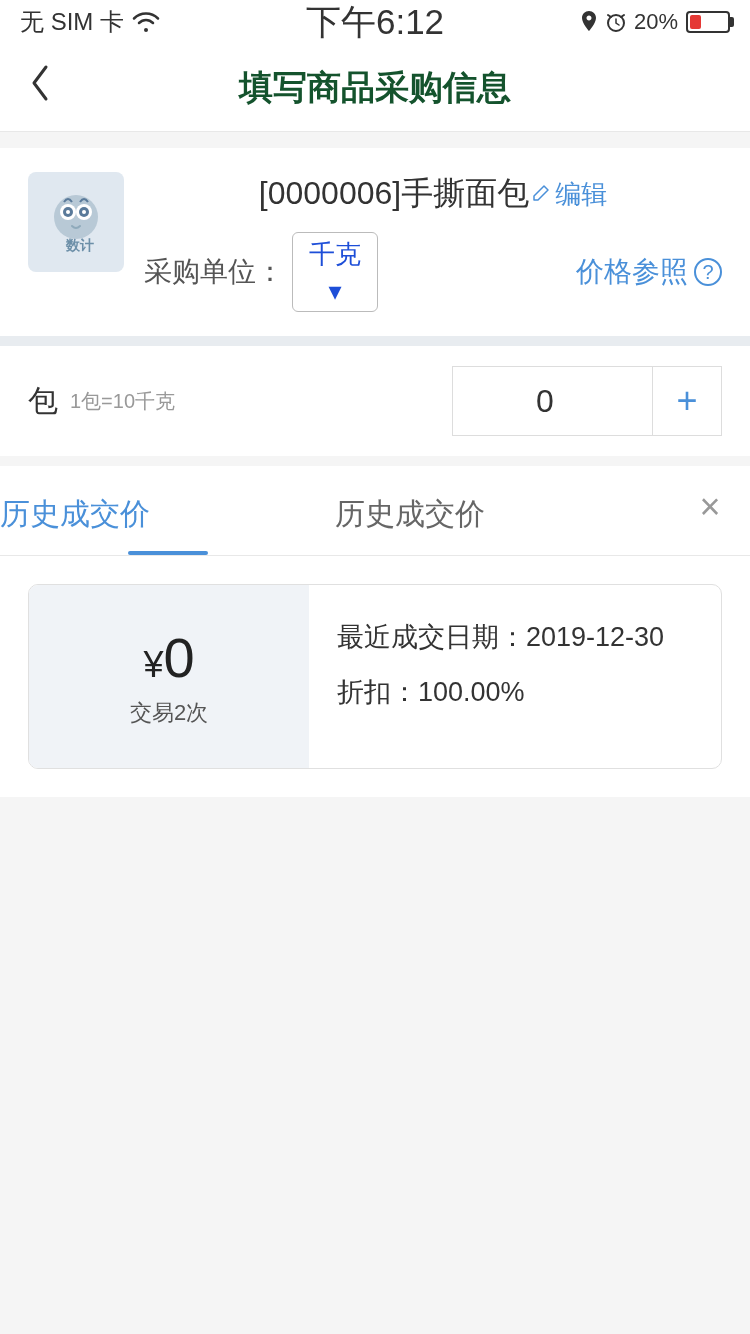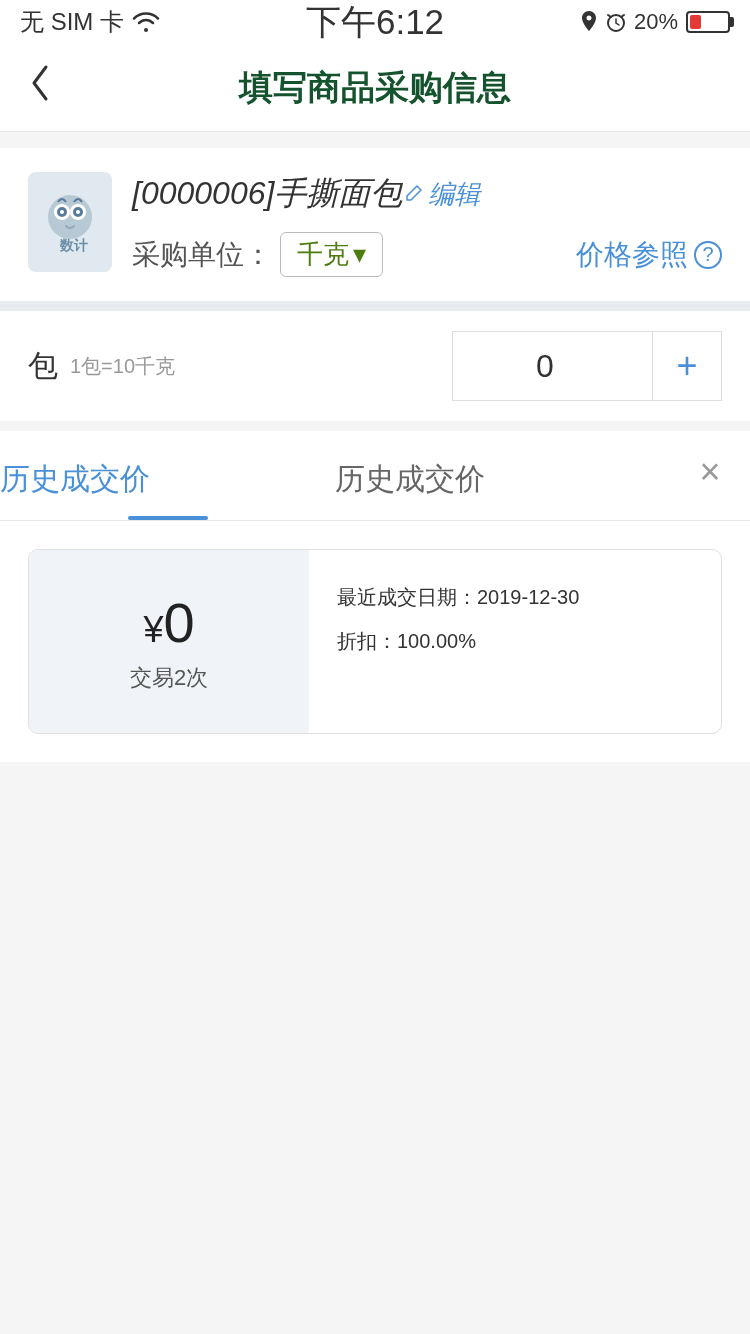--- a/index.html
+++ b/index.html
@@ -94,38 +94,37 @@
     
     .product-card {
       background: #fff;
       margin-top: 16px;
       padding: 24px 28px;
       display: flex;
       align-items: flex-start;
       gap: 20px;
     }
     .product-image {
-      width: 84px;
+      width: 96px;
       height: 100px;
       background: #e0e8f0;
       border-radius: 8px;
       display: flex;
       align-items: center;
       justify-content: center;
       flex-shrink: 0;
     }
     .product-info {
       flex: 1;
     }
     .product-header {
       display: flex;
-      justify-content: flex-start;
+      justify-content: center;
       align-items: center;
       margin-bottom: 16px;
-      font-style: italic;
     }
     .product-name {
       font-size: 32px;
       color: #333;
       font-weight: 500;
     }
     .edit-btn {
       color: #4a90d9;
       font-size: 26px;
       display: flex;
@@ -144,24 +143,25 @@
       gap: 8px;
       font-size: 28px;
       color: #555;
     }
     .unit-tag {
       background: #fff;
       border: 1px solid #bbb;
       border-radius: 6px;
       padding: 4px 16px;
       font-size: 26px;
-      color: #4d7c0f;
+      color: #1d4ed8;
       display: flex;
       align-items: center;
       gap: 4px;
+      flex-direction: column;
     }
     .price-ref {
       color: #4a90d9;
       font-size: 28px;
       display: flex;
       align-items: center;
       gap: 6px;
       cursor: pointer;
     }
 
@@ -297,21 +297,21 @@
       margin-top: 8px;
     }
     .price-right {
       flex: 1;
       padding: 32px 28px;
       display: flex;
       flex-direction: column;
       gap: 14px;
     }
     .price-detail {
-      font-size: 20px;
+      font-size: 27px;
       color: #333;
       line-height: 1.5;
     }
 
     
     .main-content {
       background: #f5f5f5;
       min-height: 700px;
     }
 

